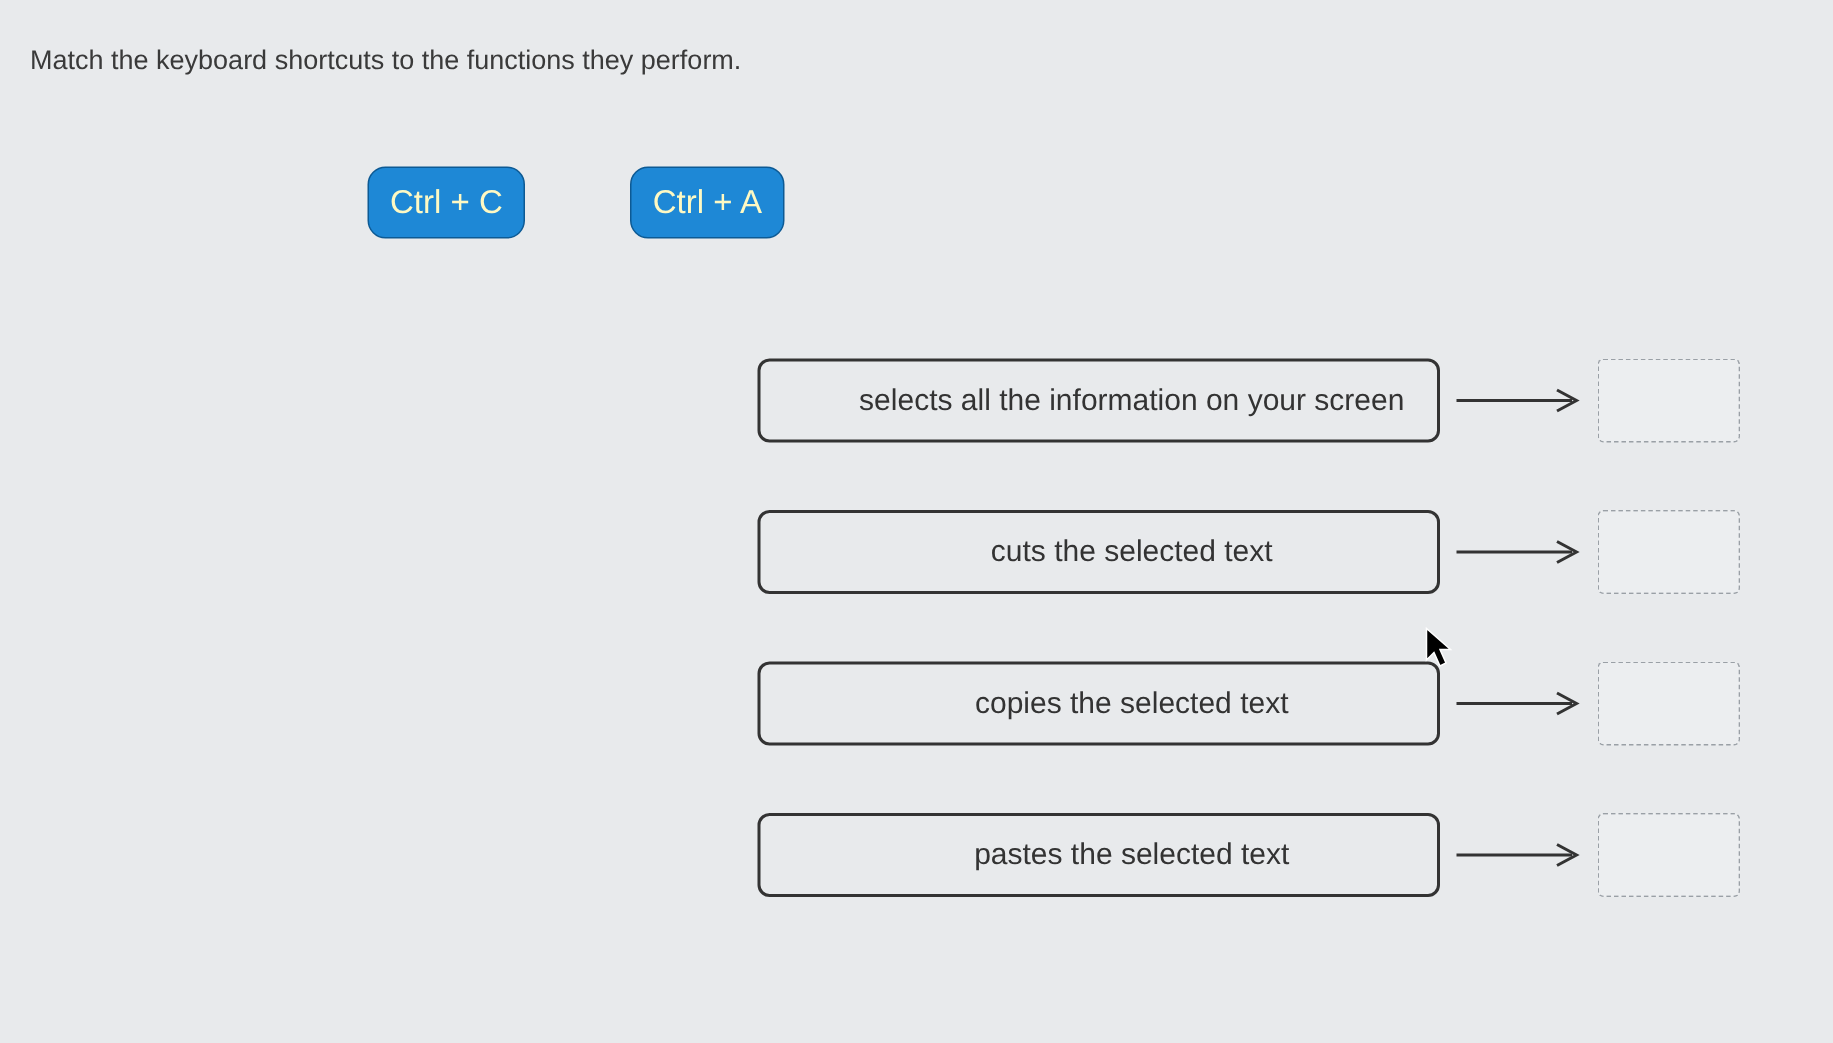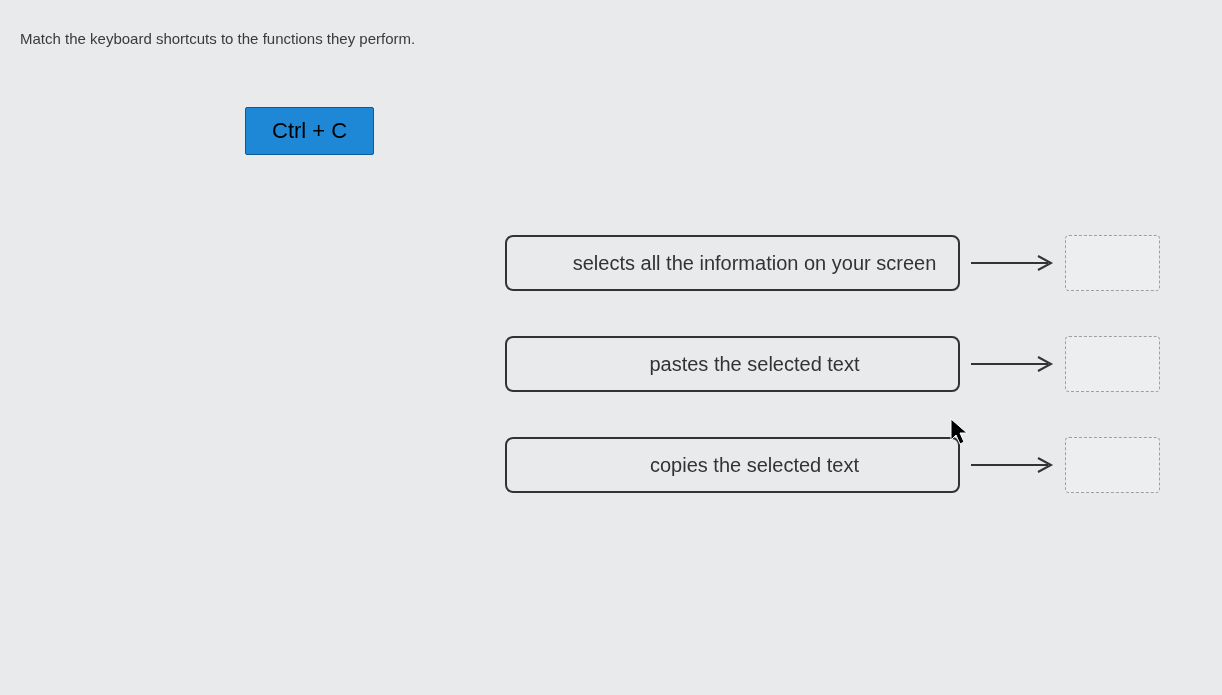--- a/index.html
+++ b/index.html
@@ -13,37 +13,37 @@
     color: #333;
     overflow: hidden;
   }
   .page {
     width: 100%;
     height: 100%;
     padding: 30px 20px 0 20px;
     position: relative;
   }
   .prompt {
-    font-size: 15px;
+    font-size: 18px;
     color: #3a3a3a;
     margin-bottom: 60px;
   }
   .tiles {
     display: flex;
     gap: 70px;
     margin-left: 225px;
     margin-bottom: 80px;
   }
   .tile {
     background: #1e88d6;
-    color: #000000;
+    color: #fef9c3;
     font-size: 22px;
-    padding: 10px 26px;
+    padding: 10px 14px;
     border: 1px solid #0d5a94;
-    border-radius: 2px;
+    border-radius: 12px;
     cursor: move;
     user-select: none;
   }
   .matches {
     display: flex;
     flex-direction: column;
     gap: 45px;
     margin-left: 485px;
   }
   .match-row {
@@ -85,41 +85,41 @@
 </style>
 </head>
 <body>
 
 <div class="page">
 
   <div class="prompt">Match the keyboard shortcuts to the functions they perform.</div>
 
   <div class="tiles">
     <div class="tile">Ctrl + C</div>
+    <div class="tile">Ctrl + A</div>
   </div>
 
   <div class="matches">
 
     <div class="match-row">
       <div class="description">
         <span>selects all the information on your screen</span>
       </div>
       <div class="arrow">
         <svg width="100" height="20" viewBox="0 0 100 20">
           <line x1="8" y1="10" x2="85" y2="10" stroke="#333" stroke-width="2"></line>
           <polyline points="75,3 88,10 75,17" fill="none" stroke="#333" stroke-width="2"></polyline>
         </svg>
       </div>
       <div class="drop-target"></div>
     </div>
 
-
     <div class="match-row">
       <div class="description">
-        <span>pastes the selected text</span>
+        <span>cuts the selected text</span>
       </div>
       <div class="arrow">
         <svg width="100" height="20" viewBox="0 0 100 20">
           <line x1="8" y1="10" x2="85" y2="10" stroke="#333" stroke-width="2"></line>
           <polyline points="75,3 88,10 75,17" fill="none" stroke="#333" stroke-width="2"></polyline>
         </svg>
       </div>
       <div class="drop-target"></div>
     </div>
 
@@ -129,20 +129,33 @@
       </div>
       <div class="arrow">
         <svg width="100" height="20" viewBox="0 0 100 20">
           <line x1="8" y1="10" x2="85" y2="10" stroke="#333" stroke-width="2"></line>
           <polyline points="75,3 88,10 75,17" fill="none" stroke="#333" stroke-width="2"></polyline>
         </svg>
       </div>
       <div class="drop-target"></div>
     </div>
 
+    <div class="match-row">
+      <div class="description">
+        <span>pastes the selected text</span>
+      </div>
+      <div class="arrow">
+        <svg width="100" height="20" viewBox="0 0 100 20">
+          <line x1="8" y1="10" x2="85" y2="10" stroke="#333" stroke-width="2"></line>
+          <polyline points="75,3 88,10 75,17" fill="none" stroke="#333" stroke-width="2"></polyline>
+        </svg>
+      </div>
+      <div class="drop-target"></div>
+    </div>
+
   </div>
 
   <div class="cursor-pointer">
     <svg width="22" height="28" viewBox="0 0 22 28">
       <path d="M1 1 L1 22 L6 17 L10 26 L14 24 L10 15 L17 15 Z" fill="#000" stroke="#fff" stroke-width="1"></path>
     </svg>
   </div>
 
 </div>
 

